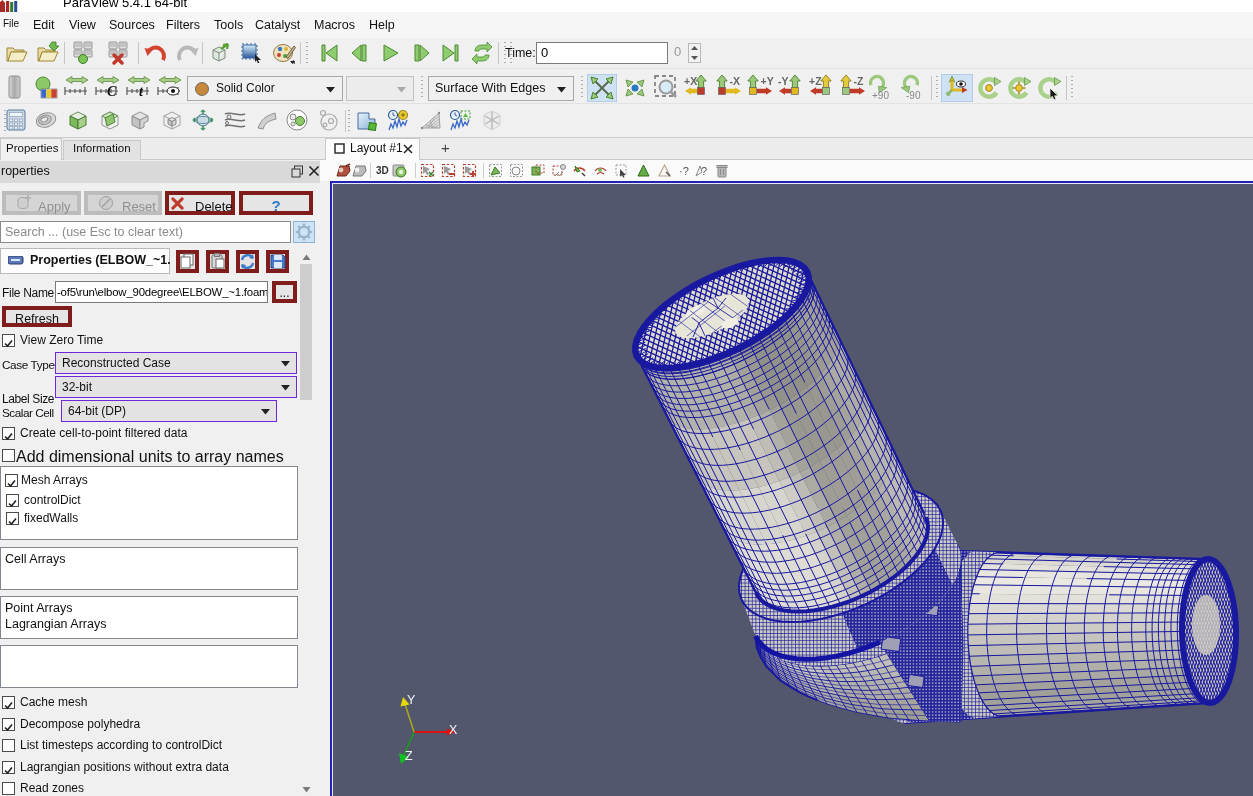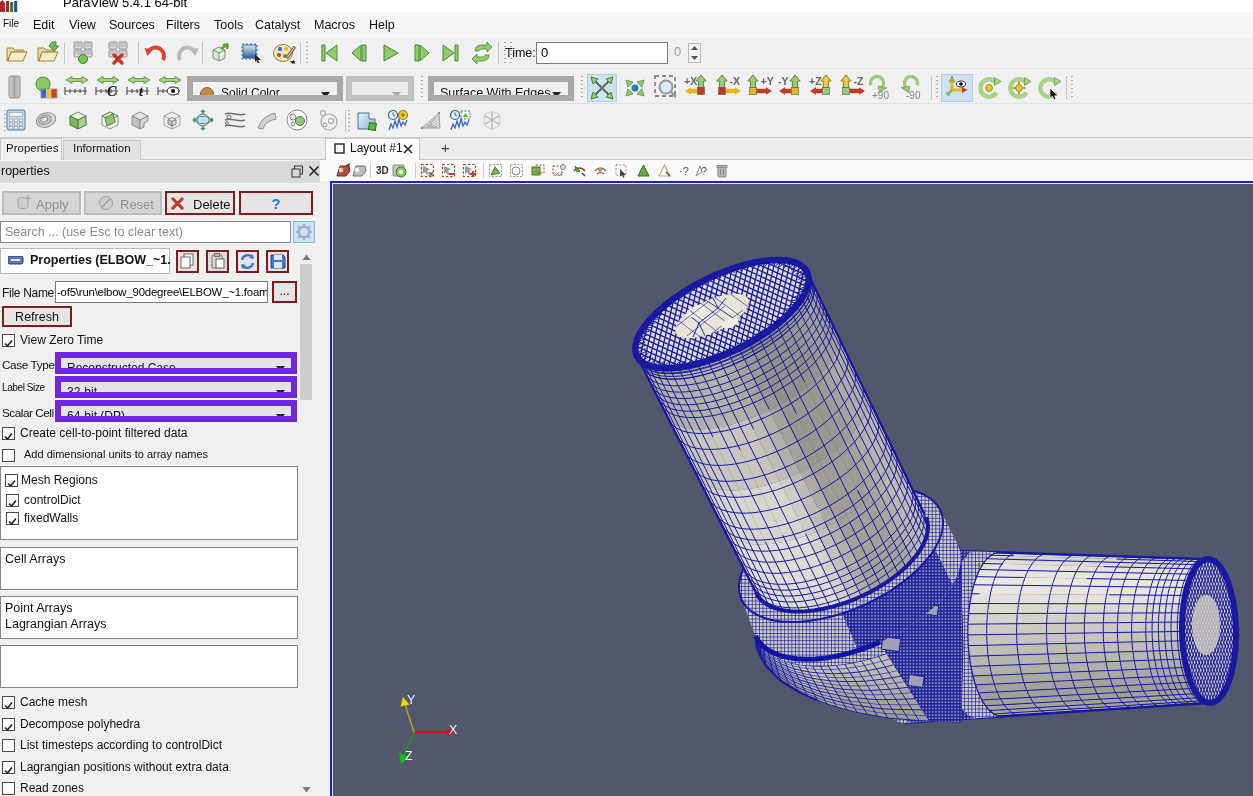--- a/index.html
+++ b/index.html
@@ -1,19 +1,19 @@
 <!DOCTYPE html>
 <html><head><meta charset="utf-8"><style>
 *{margin:0;padding:0;box-sizing:border-box}
 body{width:1253px;height:796px;position:relative;overflow:hidden;font-family:"Liberation Sans",sans-serif;background:#f0f0f0}
 .lbl{position:absolute;color:#111;white-space:nowrap}
 .cb{position:absolute;width:13px;height:13px;background:#fff;border:1px solid #4a4a4a}
-.sel{position:absolute;height:22px;background:#e3e3e3;border:6px solid #6d28d9;font-size:12px;color:#111;padding:3px 0 0 6px;white-space:nowrap;overflow:hidden}
+.sel{position:absolute;height:22px;background:#e3e3e3;border:1px solid #6d28d9;font-size:12px;color:#111;padding:3px 0 0 6px;white-space:nowrap;overflow:hidden}
 .box{position:absolute;background:#fff;border:1px solid #82878f}
-.btn{position:absolute;background:#e5e5e5;border:2px solid #7f1d1d;font-size:12px;color:#111;text-align:center}
+.btn{position:absolute;background:#e5e5e5;border:4px solid #7f1d1d;font-size:12px;color:#111;text-align:center}
 </style></head>
 <body>
 
 <div style="position:absolute;left:0;top:0;width:1253px;height:12px;background:#fff"></div>
 <svg style="position:absolute;left:0;top:0" width="20" height="12">
     <path d="M0 12 L0 2 L2.5 0 L5 3 L5 12 Z" fill="#a82828"></path>
     <rect x="6" y="1" width="3.2" height="11" fill="#a82828"></rect>
     <rect x="10.2" y="2" width="3" height="10" fill="#2e7a34"></rect>
     <rect x="14.2" y="1" width="3" height="11" fill="#2a4a94"></rect>
   </svg>
@@ -507,36 +507,36 @@
 <div style="position:absolute;left:55px;top:281px;width:213px;height:22px;background:#fff;border:1px solid #7a7a7a;font-size:11.4px;padding:4px 0 0 1px;white-space:nowrap;overflow:hidden;letter-spacing:-0.2px">-of5\run\elbow_90degree\ELBOW_~1.foam</div>
 <div class="btn" style="left:272px;top:281px;width:25px;height:22px;padding-top:1px">...</div>
 <div class="btn" style="left:2px;top:306px;width:70px;height:21px;padding-top:2px;font-size:12.5px">Refresh</div>
 <div class="cb" style="left:2px;top:334px"><svg width="11" height="11" viewBox="0 0 11 11">
       <path d="M2 5.5 L4.5 8 L9 2.5" fill="none" stroke="#222" stroke-width="1.6"></path>
     </svg></div><div class="lbl" style="left:20px;top:333px;font-size:12px">View Zero Time</div>
 <div class="lbl" style="left:2px;top:358px;font-size:11.8px;letter-spacing:-0.4px">Case Type</div>
 <div class="sel" style="left:55px;top:352px;width:242px">Reconstructed Case<svg style="position:absolute;right:6px;top:8px" width="9" height="6">
       <path d="M0 0 L9 0 L4.5 5.5 Z" fill="#222"></path>
     </svg></div>
-<div class="lbl" style="left:2px;top:382px;font-size:10px;letter-spacing:-0.4px">Label Size</div>
+<div class="lbl" style="left:2px;top:392px;font-size:12px;letter-spacing:-0.4px">Label Size</div>
 <div class="sel" style="left:55px;top:376px;width:242px">32-bit<svg style="position:absolute;right:6px;top:8px" width="9" height="6">
       <path d="M0 0 L9 0 L4.5 5.5 Z" fill="#222"></path>
     </svg></div>
 <div class="lbl" style="left:2px;top:406px;font-size:11.8px;letter-spacing:-0.5px">Scalar Cell</div>
-<div class="sel" style="left:55px;top:400px;width:242px">64-bit (DP)<svg style="position:absolute;right:6px;top:8px" width="9" height="6">
+<div class="sel" style="left:61px;top:400px;width:216px">64-bit (DP)<svg style="position:absolute;right:6px;top:8px" width="9" height="6">
       <path d="M0 0 L9 0 L4.5 5.5 Z" fill="#222"></path>
     </svg></div>
 <div class="cb" style="left:2px;top:427px"><svg width="11" height="11" viewBox="0 0 11 11">
       <path d="M2 5.5 L4.5 8 L9 2.5" fill="none" stroke="#222" stroke-width="1.6"></path>
     </svg></div><div class="lbl" style="left:20px;top:426px;font-size:12px">Create cell-to-point filtered data</div>
-<div class="cb" style="left:2px;top:449px"></div><div class="lbl" style="left:24px;top:448px;font-size:11px">Add dimensional units to array names</div>
+<div class="cb" style="left:2px;top:449px"></div><div class="lbl" style="left:16px;top:448px;font-size:16px">Add dimensional units to array names</div>
 <div class="box" style="left:0px;top:466px;width:298px;height:74px"></div>
 <div class="cb" style="left:5px;top:474px"><svg width="11" height="11" viewBox="0 0 11 11">
       <path d="M2 5.5 L4.5 8 L9 2.5" fill="none" stroke="#222" stroke-width="1.6"></path>
-    </svg></div><div class="lbl" style="left:21px;top:473px;font-size:12px">Mesh Regions</div>
+    </svg></div><div class="lbl" style="left:21px;top:473px;font-size:12px">Mesh Arrays</div>
 <div class="cb" style="left:6px;top:494px"><svg width="11" height="11" viewBox="0 0 11 11">
       <path d="M2 5.5 L4.5 8 L9 2.5" fill="none" stroke="#222" stroke-width="1.6"></path>
     </svg></div><div class="lbl" style="left:24px;top:493px;font-size:12px">controlDict</div>
 <div class="cb" style="left:6px;top:512px"><svg width="11" height="11" viewBox="0 0 11 11">
       <path d="M2 5.5 L4.5 8 L9 2.5" fill="none" stroke="#222" stroke-width="1.6"></path>
     </svg></div><div class="lbl" style="left:24px;top:511px;font-size:12px">fixedWalls</div>
 <div class="box" style="left:0px;top:547px;width:298px;height:43px"></div>
 <div class="lbl" style="left:5px;top:552px;font-size:12.5px">Cell Arrays</div>
 <div class="box" style="left:0px;top:596px;width:298px;height:43px"></div>
 <div class="lbl" style="left:5px;top:601px;font-size:12.5px">Point Arrays</div>

